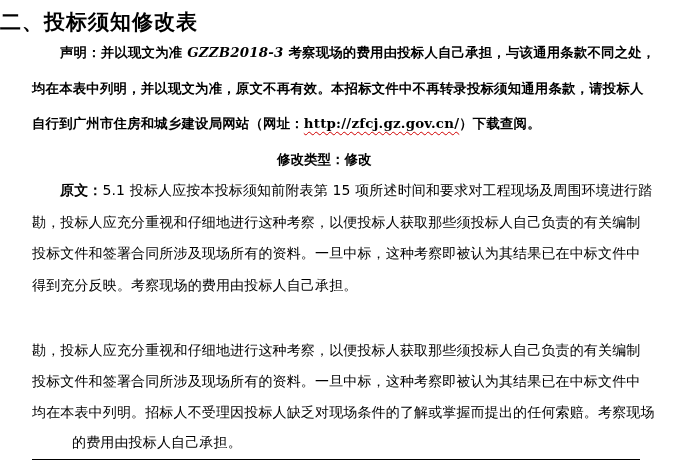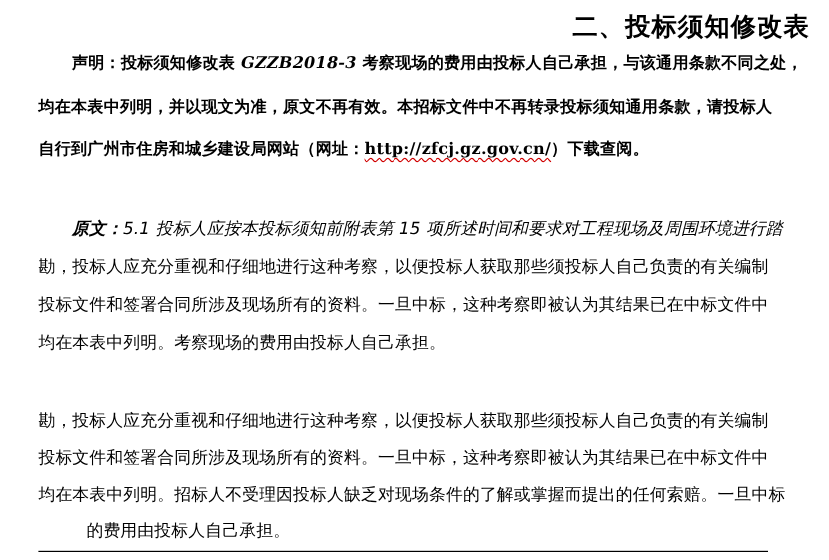--- a/index.html
+++ b/index.html
@@ -1,19 +1,19 @@
 <!DOCTYPE html>
 <html><head>
 <meta charset="utf-8">
 <style>
   html, body { margin: 0; padding: 0; background: #ffffff; }
   body { width: 691px; height: 467px; overflow: hidden; position: relative;
          font-family: "DejaVu Sans", "Liberation Sans", sans-serif; color: #000; }
   .page { position: absolute; left: 0; top: 0; width: 691px; height: 467px; }
-  .title { position: absolute; top: 8px; left: 0; width: 675px; text-align: right;
+  .title { position: absolute; top: 8px; left: 0; width: 675px; text-align: left;
            font-family: "DejaVu Serif", "Liberation Serif", serif; font-weight: bold;
            font-size: 21px; letter-spacing: 1px; }
   .line { position: absolute; left: 32px; width: 608px; white-space: nowrap; font-size: 13.5px; }
   .stmt { font-weight: bold; font-size: 13.4px; letter-spacing: 0.2px; }
   .indent { left: 60px; width: 580px; }
   .url { font-family: "DejaVu Serif", "Liberation Serif", serif; text-decoration: underline wavy #d00000;
          text-decoration-thickness: 1px; text-underline-offset: 3px; }
   .code { font-family: "DejaVu Serif", "Liberation Serif", serif; font-style: italic; }
   .body-line { font-size: 14px; letter-spacing: 0.15px; }
   .label { font-weight: bold; }
@@ -22,36 +22,39 @@
   .rule { position: absolute; left: 32px; top: 459px; width: 608px; height: 1px; background: #000; }
 </style>
 </head>
 <body>
 
 <div class="page">
 
   <div class="title">二、投标须知修改表</div>
 
   <div class="line stmt indent" style="top:44px;">
-    <span>声明：投标须知修改表 </span><span class="code">GZZB2018-3</span><span> 考察现场的费用由投标人自己承担，与该通用条款不同之处，</span>
+    <span>声明：并以现文为准 </span><span class="code">GZZB2018-3</span><span> 考察现场的费用由投标人自己承担，与该通用条款不同之处，</span>
   </div>
   <div class="line stmt" style="top:115px;">
     <span>自行到广州市住房和城乡建设局网站（网址：</span><span class="url">http://zfcj.gz.gov.cn/</span><span>）下载查阅。</span>
   </div>
   <div class="line stmt" style="top:80px;">均在本表中列明，并以现文为准，原文不再有效。本招标文件中不再转录投标须知通用条款，请投标人</div>
 
+  <div class="clause" style="left:277px;">
+    <span>修改类型：</span><span>修改</span>
+  </div>
 
-  <div class="line body-line indent" style="top:182px;font-style:italic;">
+  <div class="line body-line indent" style="top:182px;">
     <span class="label">原文：</span><span>5.1 投标人应按本投标须知前附表第 15 项所述时间和要求对工程现场及周围环境进行踏</span>
   </div>
   <div class="line body-line" style="top:214px;">勘，投标人应充分重视和仔细地进行这种考察，以便投标人获取那些须投标人自己负责的有关编制</div>
   <div class="line body-line" style="top:245px;">投标文件和签署合同所涉及现场所有的资料。一旦中标，这种考察即被认为其结果已在中标文件中</div>
-  <div class="line body-line" style="top:277px;">均在本表中列明。考察现场的费用由投标人自己承担。</div>
+  <div class="line body-line" style="top:277px;">得到充分反映。考察现场的费用由投标人自己承担。</div>
 
   <div class="line body-line" style="top:342px;">勘，投标人应充分重视和仔细地进行这种考察，以便投标人获取那些须投标人自己负责的有关编制</div>
   <div class="line body-line" style="top:373px;">投标文件和签署合同所涉及现场所有的资料。一旦中标，这种考察即被认为其结果已在中标文件中</div>
   <div class="line body-line" style="top:404px;">
-    <span>均在本表中列明。</span><span class="ul">招标人不受理因投标人缺乏对现场条件的了解或掌握而提出的任何索赔。</span><span>一旦中标</span>
+    <span>均在本表中列明。</span><span class="ul">招标人不受理因投标人缺乏对现场条件的了解或掌握而提出的任何索赔。</span><span>考察现场</span>
   </div>
   <div class="line body-line" style="top:434px;margin-left:40px;">的费用由投标人自己承担。</div>
 
   <div class="rule"></div>
 </div>
 
 </body></html>

